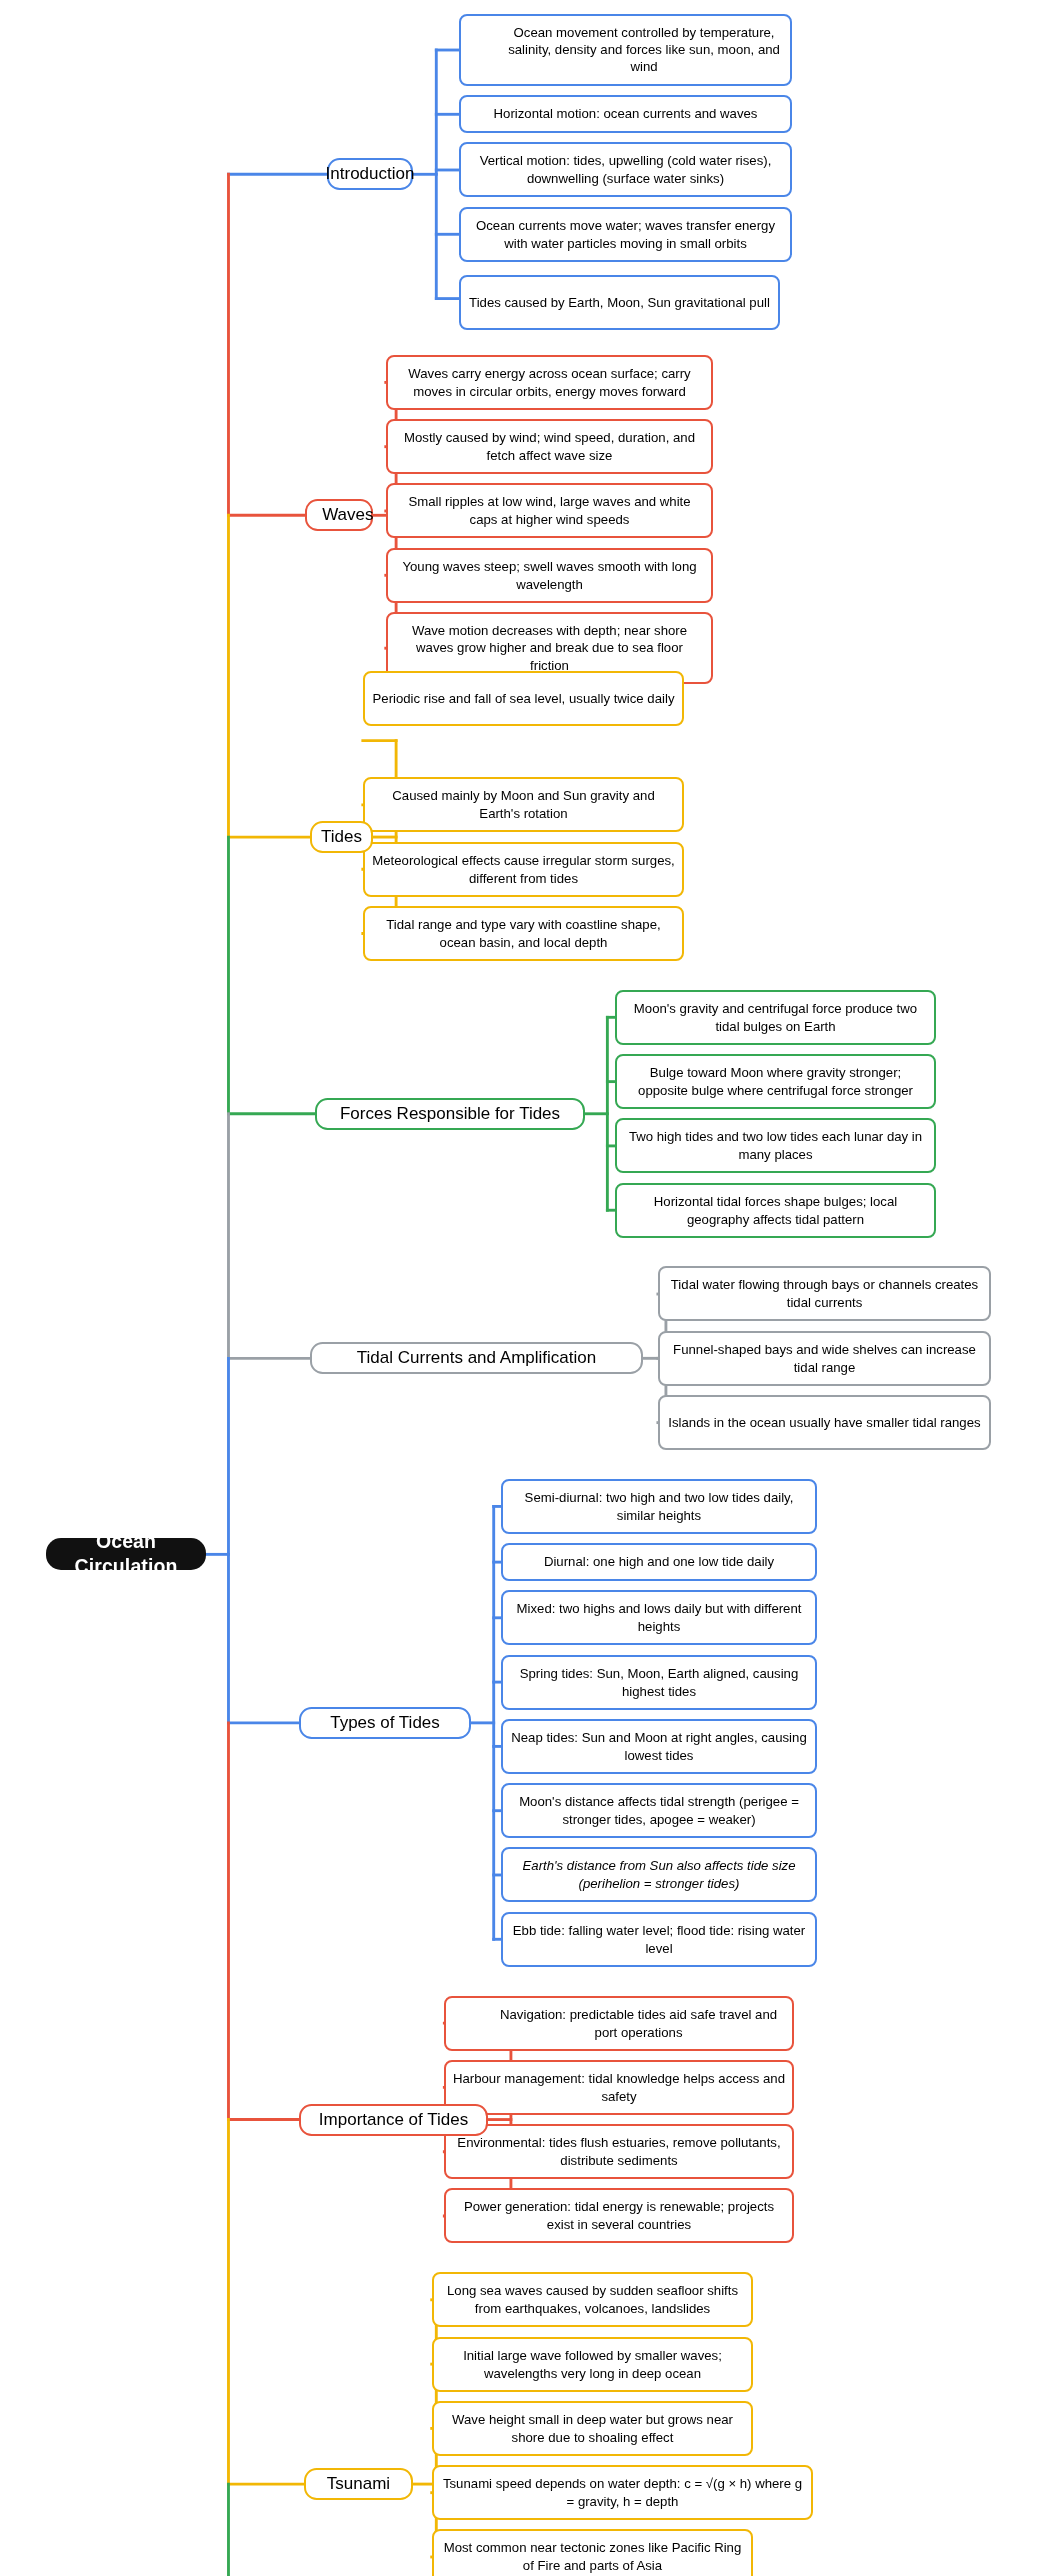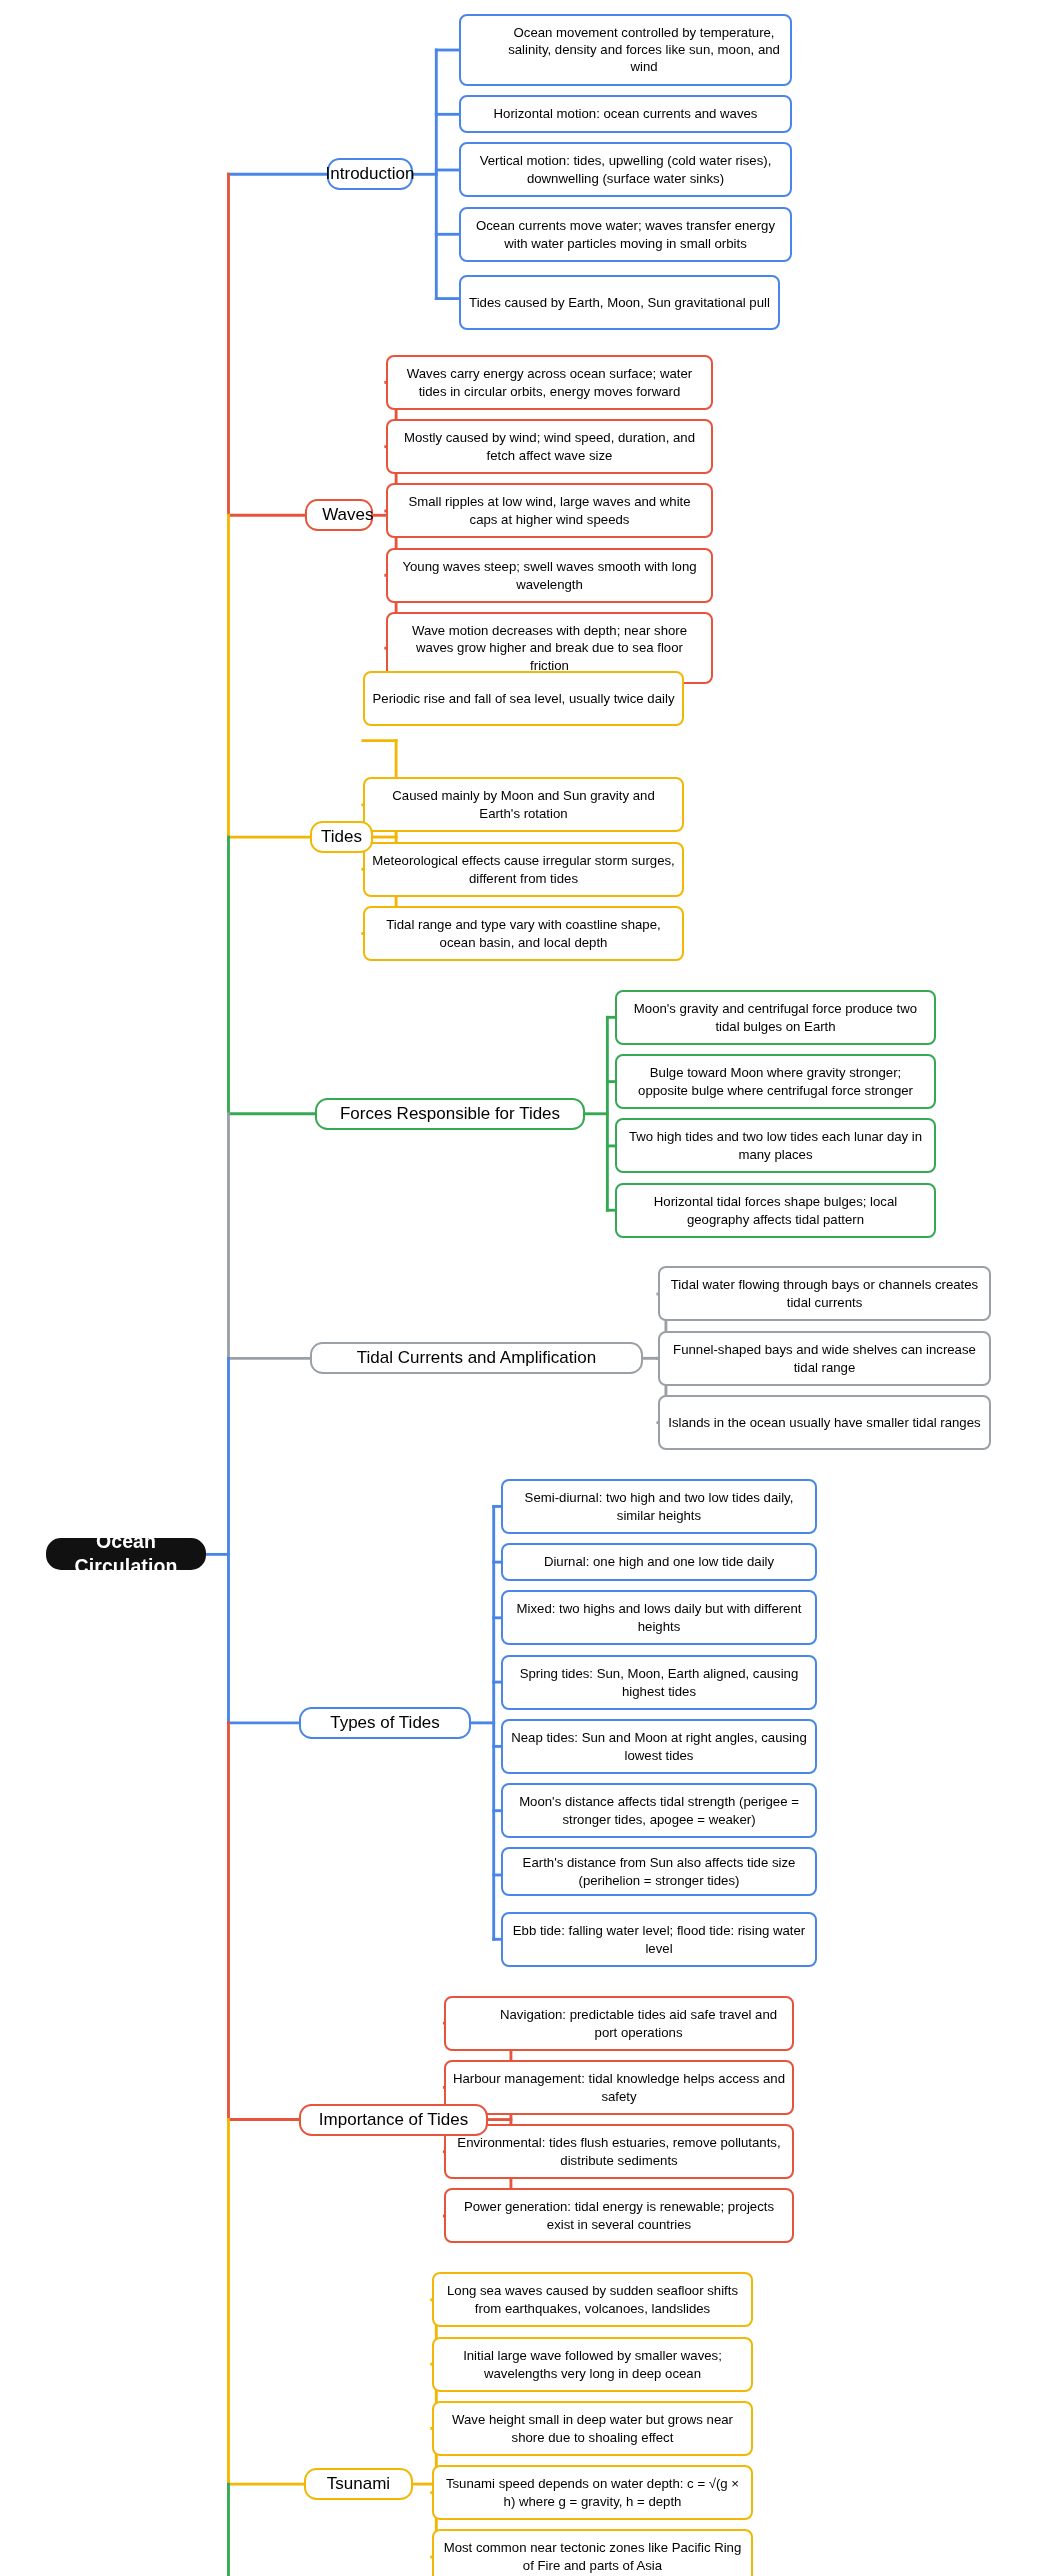--- a/index.html
+++ b/index.html
@@ -127,21 +127,21 @@
       <path d="M398 4921 L398 5362" stroke="#9aa0a6" stroke-width="5" fill="none" stroke-linecap="square"></path>
       <path d="M358 2707.5 L398 2707.5" stroke="#4a86e8" stroke-width="5" fill="none" stroke-linecap="square"></path>
     </svg>
   <div id="nodes-layer">
       <div class="node leaf blue" style="left: 459px; top: 13.8px; width: 333px; height: 72px; padding-left: 44px;">Ocean movement controlled by temperature, salinity, density and forces like sun, moon, and wind</div>
       <div class="node leaf blue" style="left: 459px; top: 95px; width: 333px; height: 38px;">Horizontal motion: ocean currents and waves</div>
       <div class="node leaf blue" style="left: 459px; top: 142px; width: 333px; height: 55px;">Vertical motion: tides, upwelling (cold water rises), downwelling (surface water sinks)</div>
       <div class="node leaf blue" style="left: 459px; top: 207px; width: 333px; height: 55px;">Ocean currents move water; waves transfer energy with water particles moving in small orbits</div>
       <div class="node leaf blue" style="left: 459px; top: 275px; width: 321px; height: 55px;">Tides caused by Earth, Moon, Sun gravitational pull</div>
       <div class="node branch blue" style="left: 327px; top: 158px; width: 86px; height: 32px;">Introduction</div>
-      <div class="node leaf red" style="left: 386px; top: 355px; width: 327px; height: 55px;">Waves carry energy across ocean surface; water tides in circular orbits, energy moves forward</div>
+      <div class="node leaf red" style="left: 386px; top: 355px; width: 327px; height: 55px;">Waves carry energy across ocean surface; carry moves in circular orbits, energy moves forward</div>
       <div class="node leaf red" style="left: 386px; top: 419px; width: 327px; height: 55px;">Mostly caused by wind; wind speed, duration, and fetch affect wave size</div>
       <div class="node leaf red" style="left: 386px; top: 483px; width: 327px; height: 55px;">Small ripples at low wind, large waves and white caps at higher wind speeds</div>
       <div class="node leaf red" style="left: 386px; top: 548px; width: 327px; height: 55px;">Young waves steep; swell waves smooth with long wavelength</div>
       <div class="node leaf red" style="left: 386px; top: 612px; width: 327px; height: 72px;">Wave motion decreases with depth; near shore waves grow higher and break due to sea floor friction</div>
       <div class="node branch red" style="left: 305px; top: 499px; width: 68px; height: 32px; padding-left: 28px;">Waves</div>
       <div class="node leaf orange" style="left: 363px; top: 671px; width: 321px; height: 55px;">Periodic rise and fall of sea level, usually twice daily</div>
       <div class="node leaf orange" style="left: 363px; top: 777px; width: 321px; height: 55px;">Caused mainly by Moon and Sun gravity and Earth's rotation</div>
       <div class="node leaf orange" style="left: 363px; top: 842px; width: 321px; height: 55px;">Meteorological effects cause irregular storm surges, different from tides</div>
       <div class="node leaf orange" style="left: 363px; top: 906px; width: 321px; height: 55px;">Tidal range and type vary with coastline shape, ocean basin, and local depth</div>
       <div class="node branch orange" style="left: 310px; top: 821px; width: 63px; height: 32px;">Tides</div>
@@ -153,31 +153,31 @@
       <div class="node leaf gray" style="left: 658px; top: 1266px; width: 333px; height: 55px;">Tidal water flowing through bays or channels creates tidal currents</div>
       <div class="node leaf gray" style="left: 658px; top: 1331px; width: 333px; height: 55px;">Funnel-shaped bays and wide shelves can increase tidal range</div>
       <div class="node leaf gray" style="left: 658px; top: 1395px; width: 333px; height: 55px;">Islands in the ocean usually have smaller tidal ranges</div>
       <div class="node branch gray" style="left: 310px; top: 1342px; width: 333px; height: 32px;">Tidal Currents and Amplification</div>
       <div class="node leaf blue" style="left: 501px; top: 1479px; width: 316px; height: 55px;">Semi-diurnal: two high and two low tides daily, similar heights</div>
       <div class="node leaf blue" style="left: 501px; top: 1543px; width: 316px; height: 38px;">Diurnal: one high and one low tide daily</div>
       <div class="node leaf blue" style="left: 501px; top: 1590px; width: 316px; height: 55px;">Mixed: two highs and lows daily but with different heights</div>
       <div class="node leaf blue" style="left: 501px; top: 1655px; width: 316px; height: 55px;">Spring tides: Sun, Moon, Earth aligned, causing highest tides</div>
       <div class="node leaf blue" style="left: 501px; top: 1719px; width: 316px; height: 55px;">Neap tides: Sun and Moon at right angles, causing lowest tides</div>
       <div class="node leaf blue" style="left: 501px; top: 1783px; width: 316px; height: 55px;">Moon's distance affects tidal strength (perigee = stronger tides, apogee = weaker)</div>
-      <div class="node leaf blue" style="left: 501px; top: 1847px; width: 316px; height: 49px;">Earth's distance from Sun also affects tide size (perihelion = stronger tides)</div>
+      <div class="node leaf blue" style="left: 501px; top: 1847px; width: 316px; height: 55px; font-style: italic;">Earth's distance from Sun also affects tide size (perihelion = stronger tides)</div>
       <div class="node leaf blue" style="left: 501px; top: 1912px; width: 316px; height: 55px;">Ebb tide: falling water level; flood tide: rising water level</div>
       <div class="node branch blue" style="left: 299px; top: 1707px; width: 172px; height: 32px;">Types of Tides</div>
       <div class="node leaf red" style="left: 444px; top: 1996px; width: 350px; height: 55px; padding-left: 46px;">Navigation: predictable tides aid safe travel and port operations</div>
       <div class="node leaf red" style="left: 444px; top: 2060px; width: 350px; height: 55px;">Harbour management: tidal knowledge helps access and safety</div>
       <div class="node leaf red" style="left: 444px; top: 2124px; width: 350px; height: 55px;">Environmental: tides flush estuaries, remove pollutants, distribute sediments</div>
       <div class="node leaf red" style="left: 444px; top: 2188px; width: 350px; height: 55px;">Power generation: tidal energy is renewable; projects exist in several countries</div>
       <div class="node branch red" style="left: 299px; top: 2104px; width: 189px; height: 32px;">Importance of Tides</div>
       <div class="node leaf orange" style="left: 432px; top: 2272px; width: 321px; height: 55px;">Long sea waves caused by sudden seafloor shifts from earthquakes, volcanoes, landslides</div>
       <div class="node leaf orange" style="left: 432px; top: 2337px; width: 321px; height: 55px;">Initial large wave followed by smaller waves; wavelengths very long in deep ocean</div>
       <div class="node leaf orange" style="left: 432px; top: 2401px; width: 321px; height: 55px;">Wave height small in deep water but grows near shore due to shoaling effect</div>
-      <div class="node leaf orange" style="left: 432px; top: 2465px; width: 321px; height: 55px;">Tsunami speed depends on water depth: c = √(g × h) where g = gravity, h = depth</div>
+      <div class="node leaf orange" style="left: 432px; top: 2465px; width: 381px; height: 55px;">Tsunami speed depends on water depth: c = √(g × h) where g = gravity, h = depth</div>
       <div class="node leaf orange" style="left: 432px; top: 2529px; width: 321px; height: 55px;">Most common near tectonic zones like Pacific Ring of Fire and parts of Asia</div>
       <div class="node branch orange" style="left: 304px; top: 2468px; width: 109px; height: 32px;">Tsunami</div>
       <div class="node root" style="left: 46px; top: 1538px; width: 160px; height: 32px;">Ocean Circulation</div>
     </div>
 
 </div>
 
 
 </body></html>

